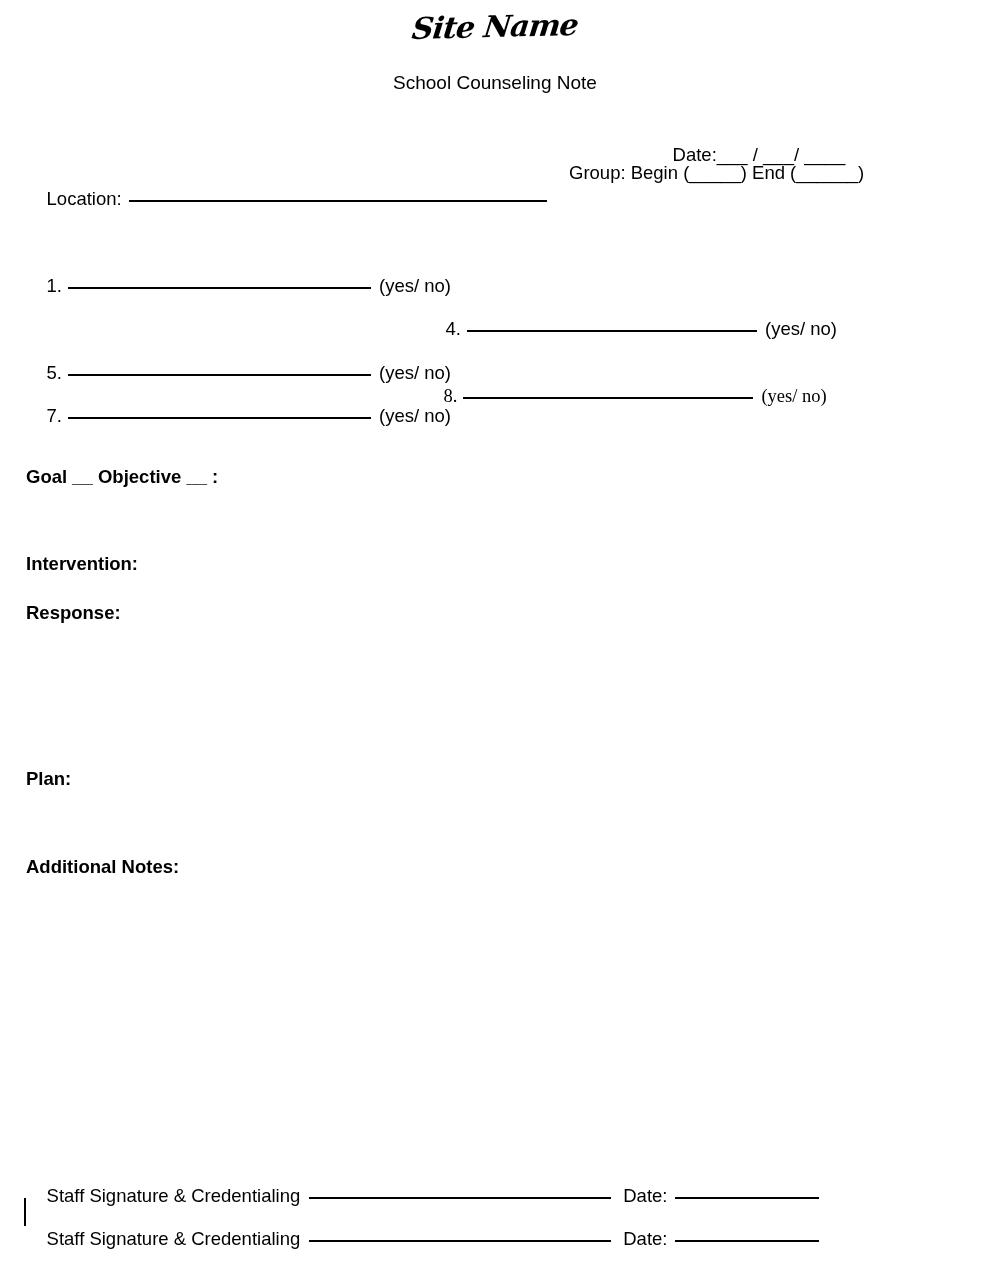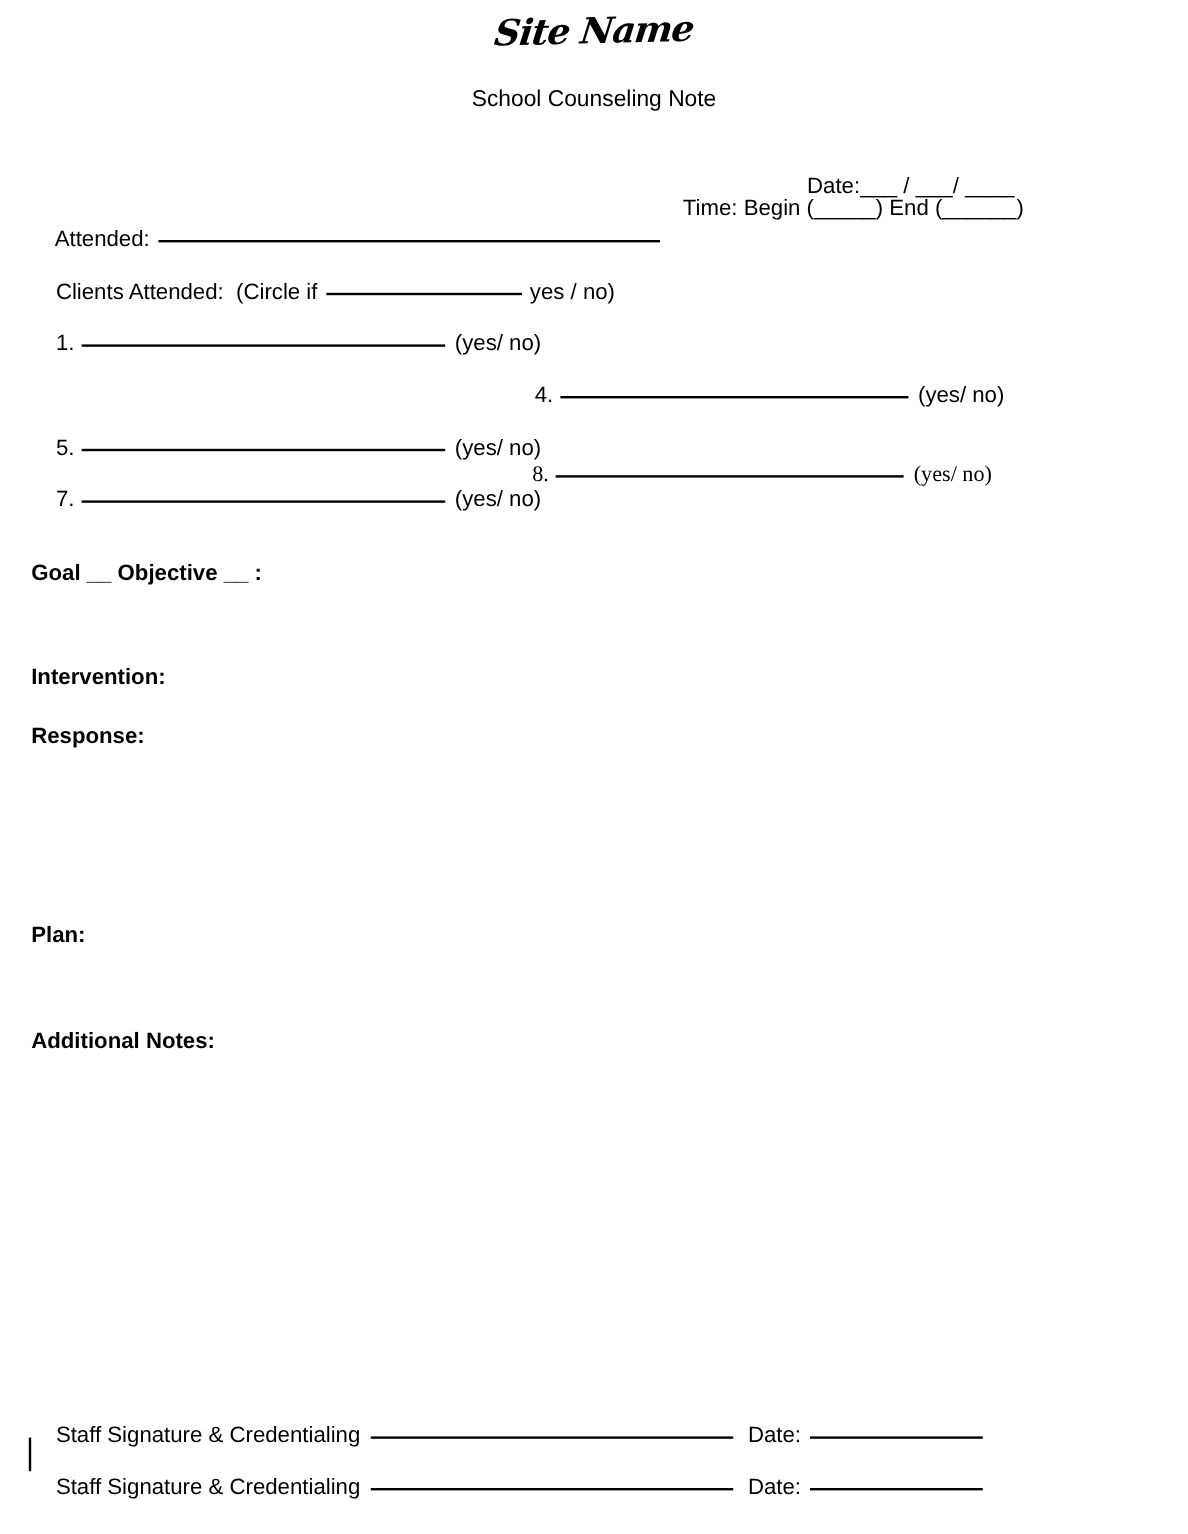--- a/index.html
+++ b/index.html
@@ -80,28 +80,25 @@
   <div class="site-name">Site Name</div>
 
   <div class="doc-subtitle">School Counseling Note</div>
 
 
   <div class="row" style="left:652px; top:116px;text-align:center;">
     <span>Date:</span><span>___ / ___/ ____</span>
   </div>
 
   <div class="row" style="left:26px; top:160px;">
-    <span>Attended:</span><span class="rule" style="width:418px; margin-left:7px;"></span>
+    <span>Location:</span><span class="rule" style="width:418px; margin-left:7px;"></span>
   </div>
 
-  <div class="row" style="left:569px; top:160px;">Time: Begin (_____) End (______)</div>
+  <div class="row" style="left:569px; top:160px;">Group: Begin (_____) End (______)</div>
 
-  <div class="row" style="left:26px; top:204px;">
-    <span>Clients Attended:  (Circle if</span><span class="rule" style="width:163px; margin-left:7px; margin-right:7px;"></span><span>yes / no)</span>
-  </div>
 
   <div class="row" style="left:26px; top:247px;">
     <span>1.</span><span class="rule" style="width:303px; margin-left:6px; margin-right:8px;"></span><span>(yes/ no)</span>
   </div>
 
   <div class="row" style="left:425px; top:290px;">
     <span>4.</span><span class="rule" style="width:290px; margin-left:6px; margin-right:8px;"></span><span>(yes/ no)</span>
   </div>
 
   <div class="row" style="left:26px; top:334px;">

